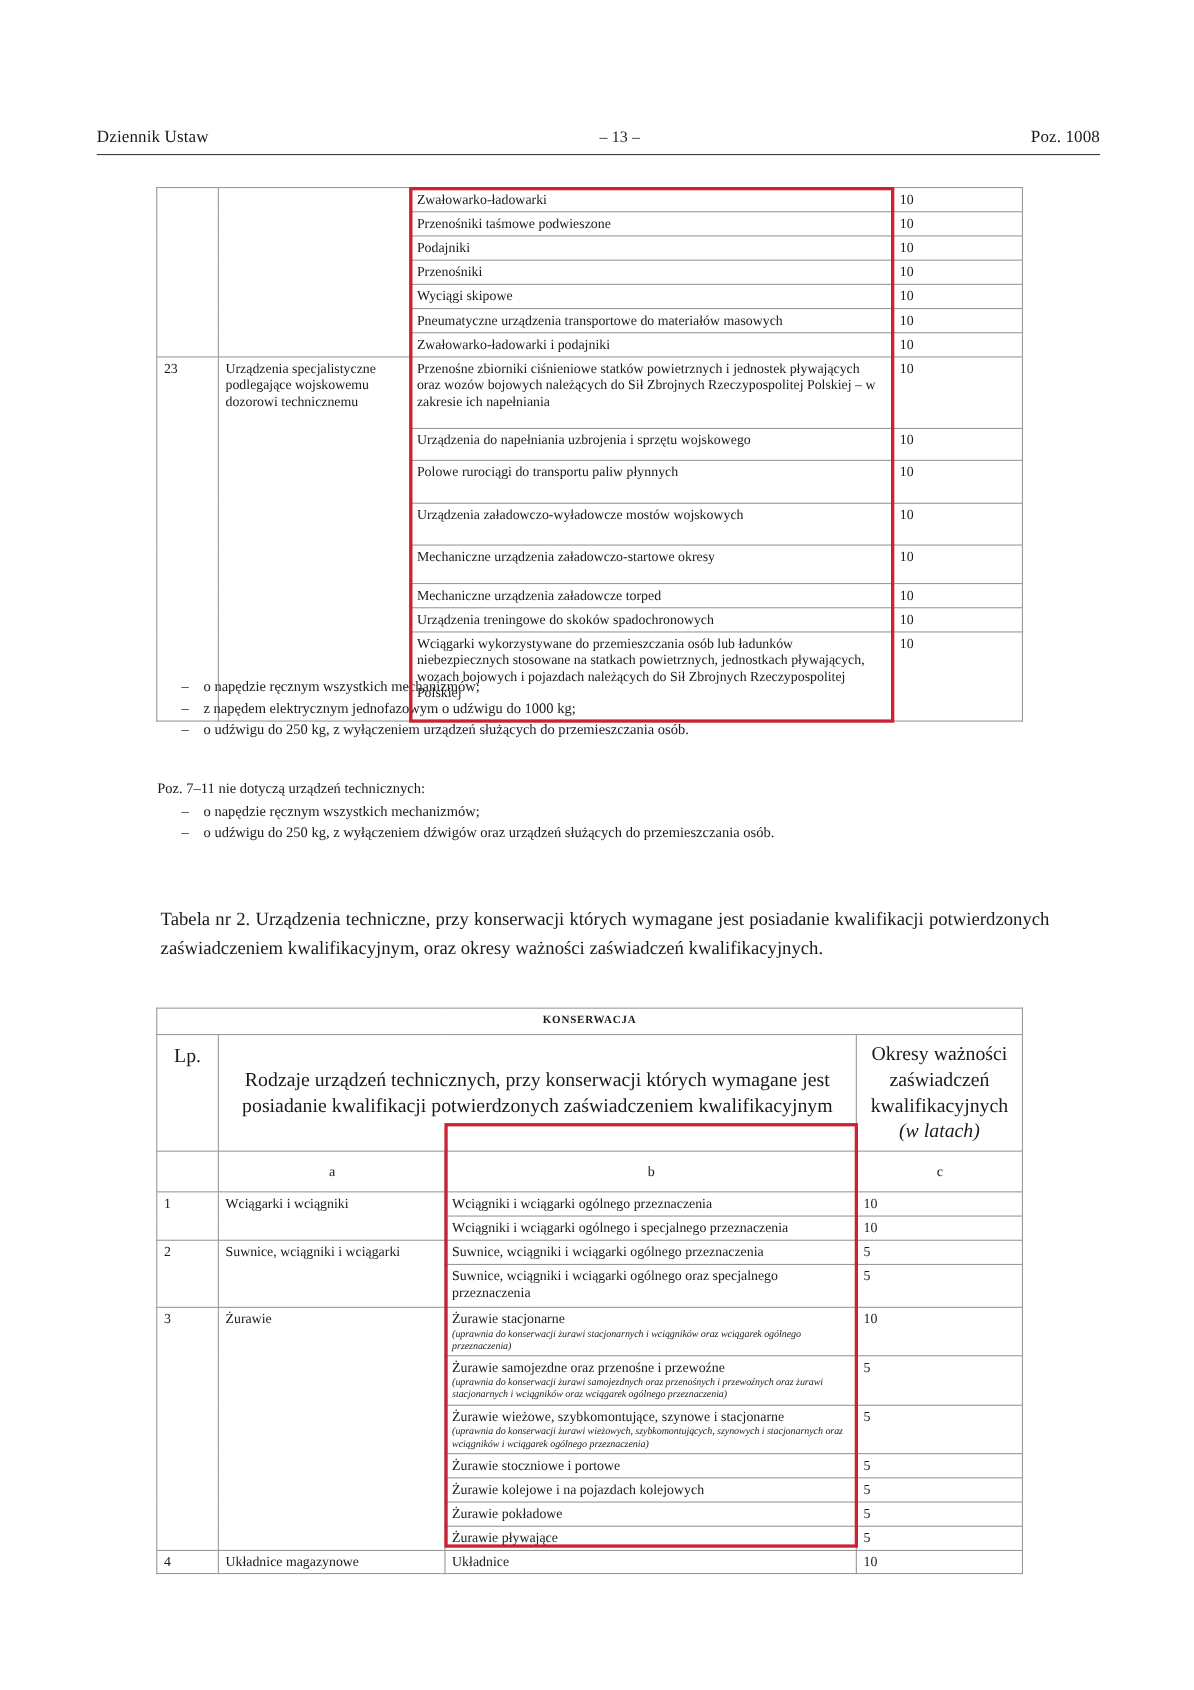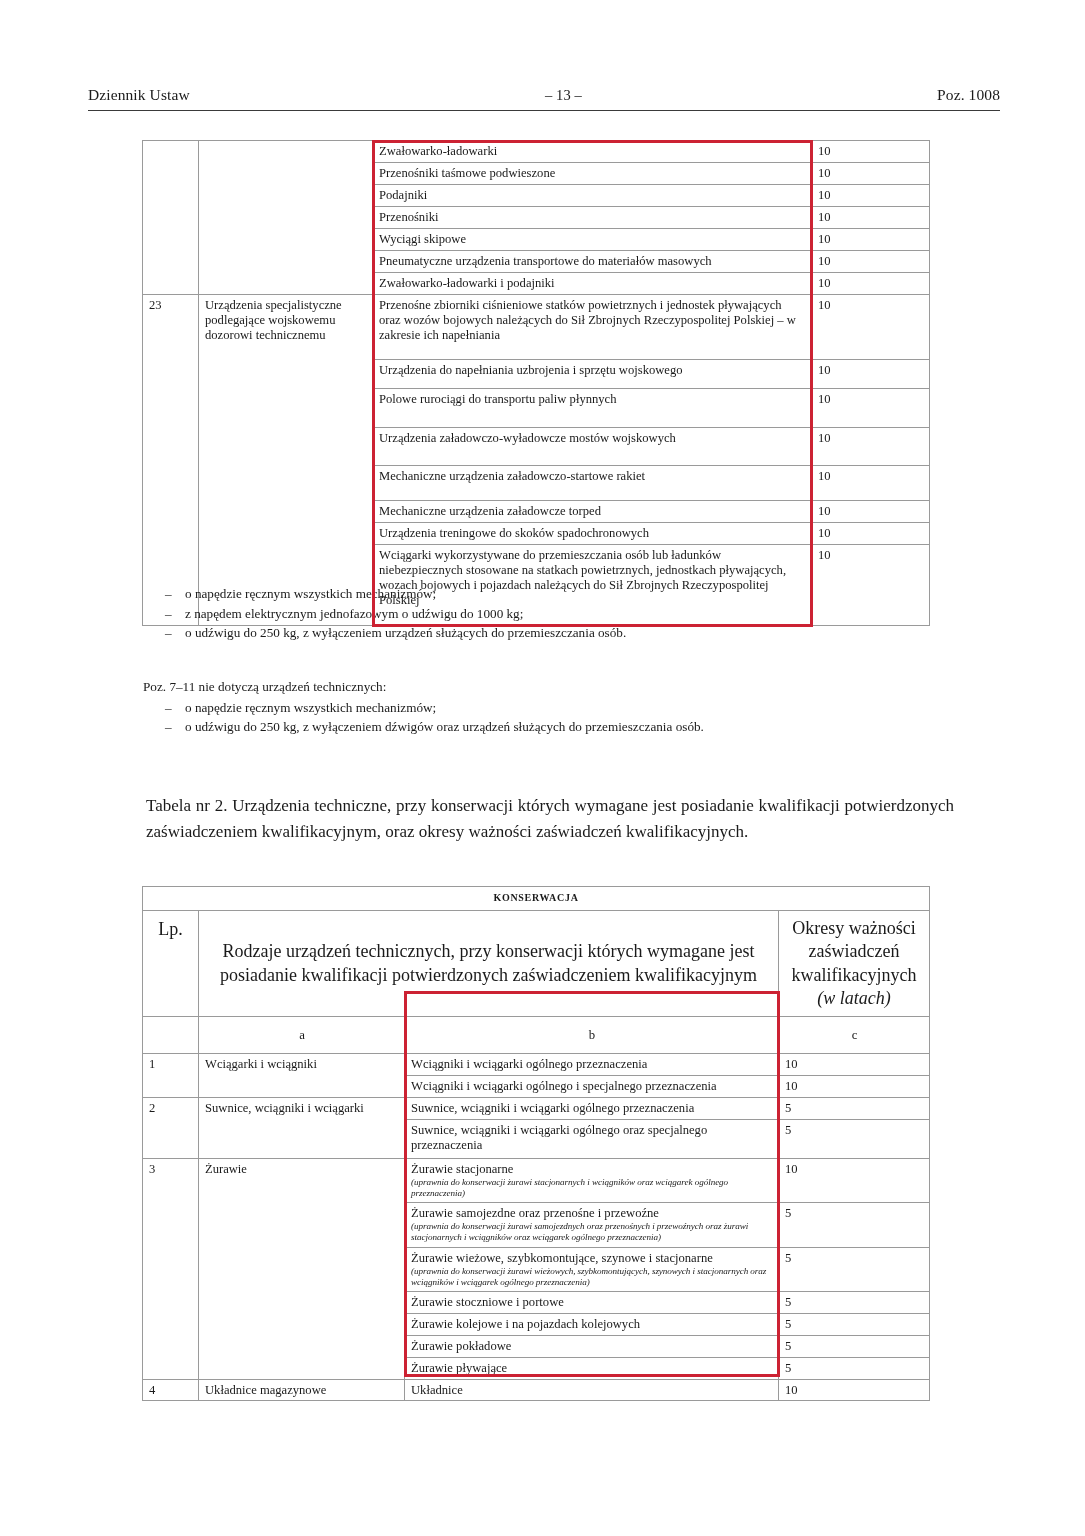--- a/index.html
+++ b/index.html
@@ -14,20 +14,21 @@
     color: #1a1a1a;
     position: relative;
     overflow: hidden;
   }
   .page {
     position: relative;
     width: 1085px;
     height: 1369px;
     padding: 0;
     box-sizing: border-box;
+    margin-top: 30px;
   }
 
   
   .runhead {
     position: absolute;
     left: 88px;
     top: 86px;
     width: 912px;
     display: flex;
     justify-content: space-between;
@@ -239,21 +240,21 @@
         </tr>
         <tr>
           <td class="bottom-text" style="height:32px">Polowe rurociągi do transportu paliw płynnych</td>
           <td class="num">10</td>
         </tr>
         <tr>
           <td class="bottom-text" style="height:31px">Urządzenia załadowczo-wyładowcze mostów wojskowych</td>
           <td class="num">10</td>
         </tr>
         <tr>
-          <td class="bottom-text" style="height:28px">Mechaniczne urządzenia załadowczo-startowe rakiet</td>
+          <td class="bottom-text" style="height:28px">Mechaniczne urządzenia załadowczo-startowe okresy</td>
           <td class="num">10</td>
         </tr>
         <tr>
           <td>Mechaniczne urządzenia załadowcze torped</td>
           <td class="num">10</td>
         </tr>
         <tr>
           <td>Urządzenia treningowe do skoków spadochronowych</td>
           <td class="num">10</td>
         </tr>

